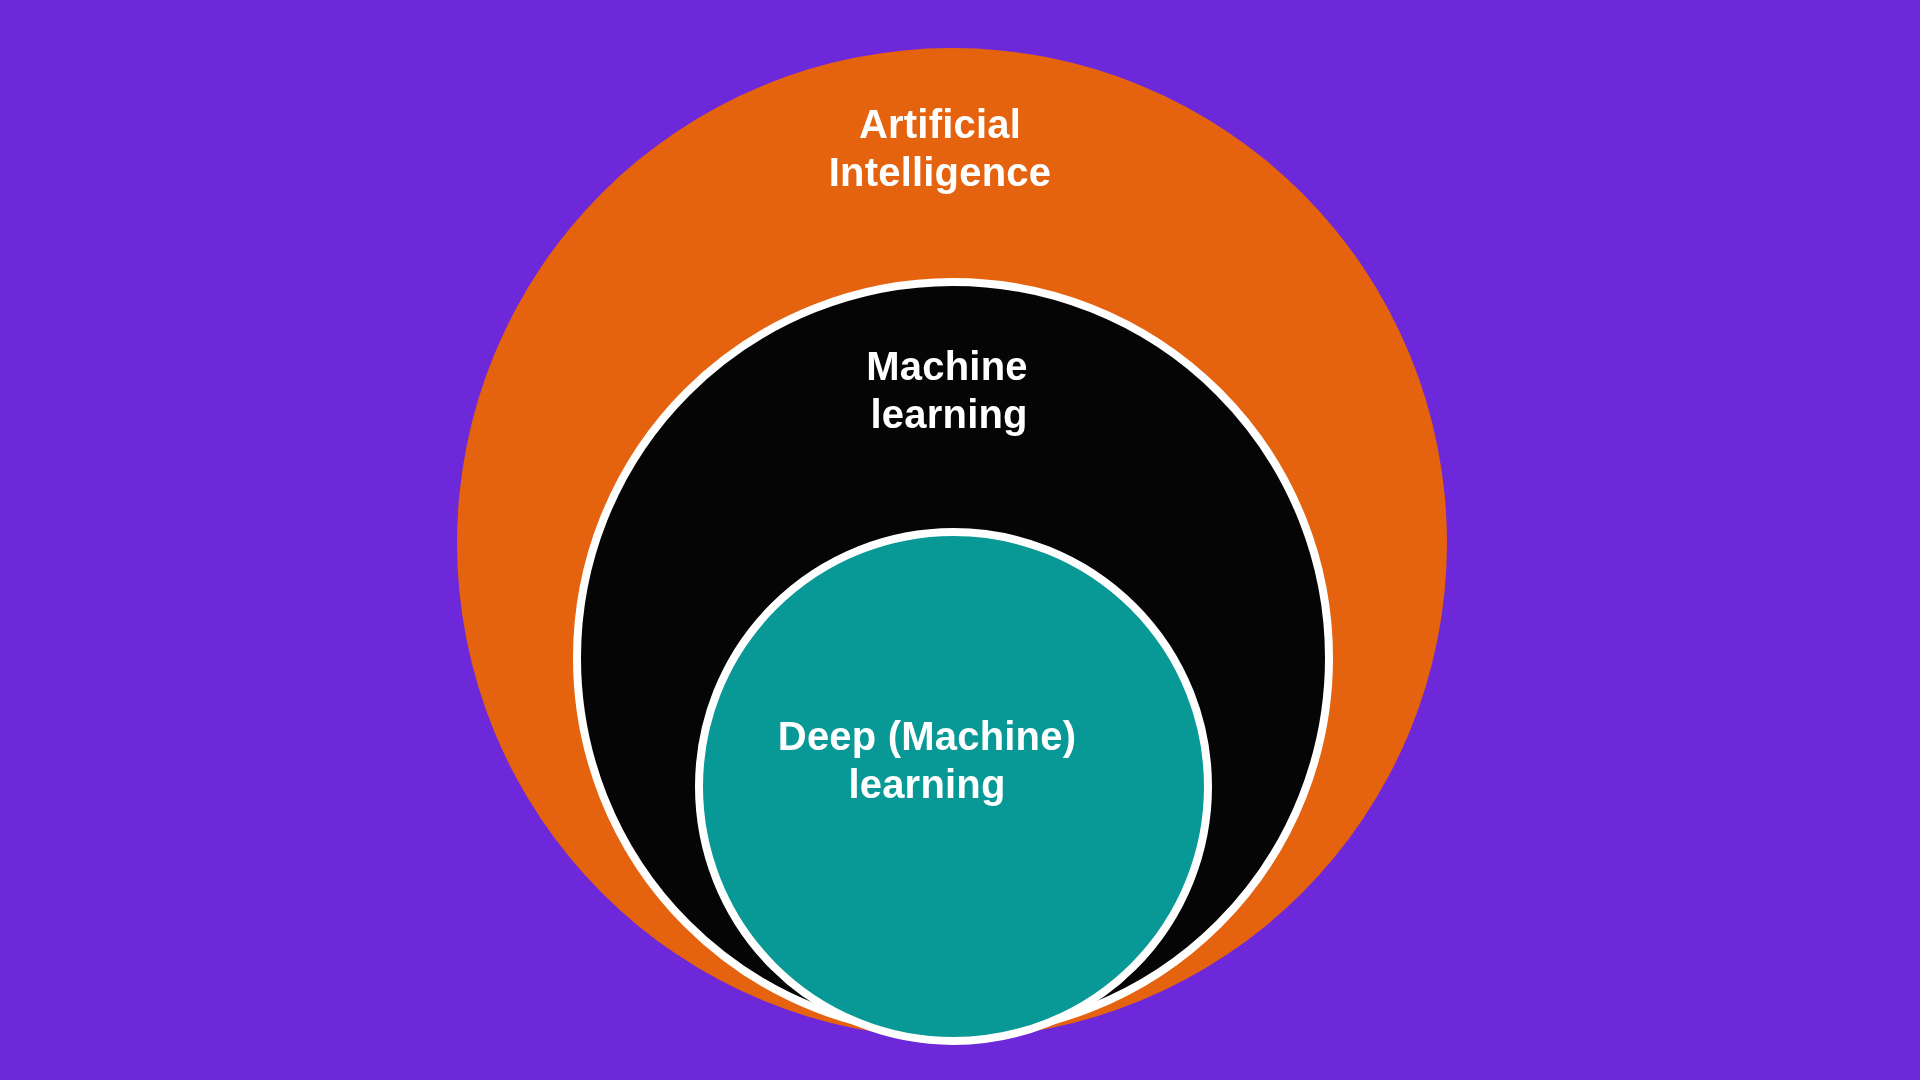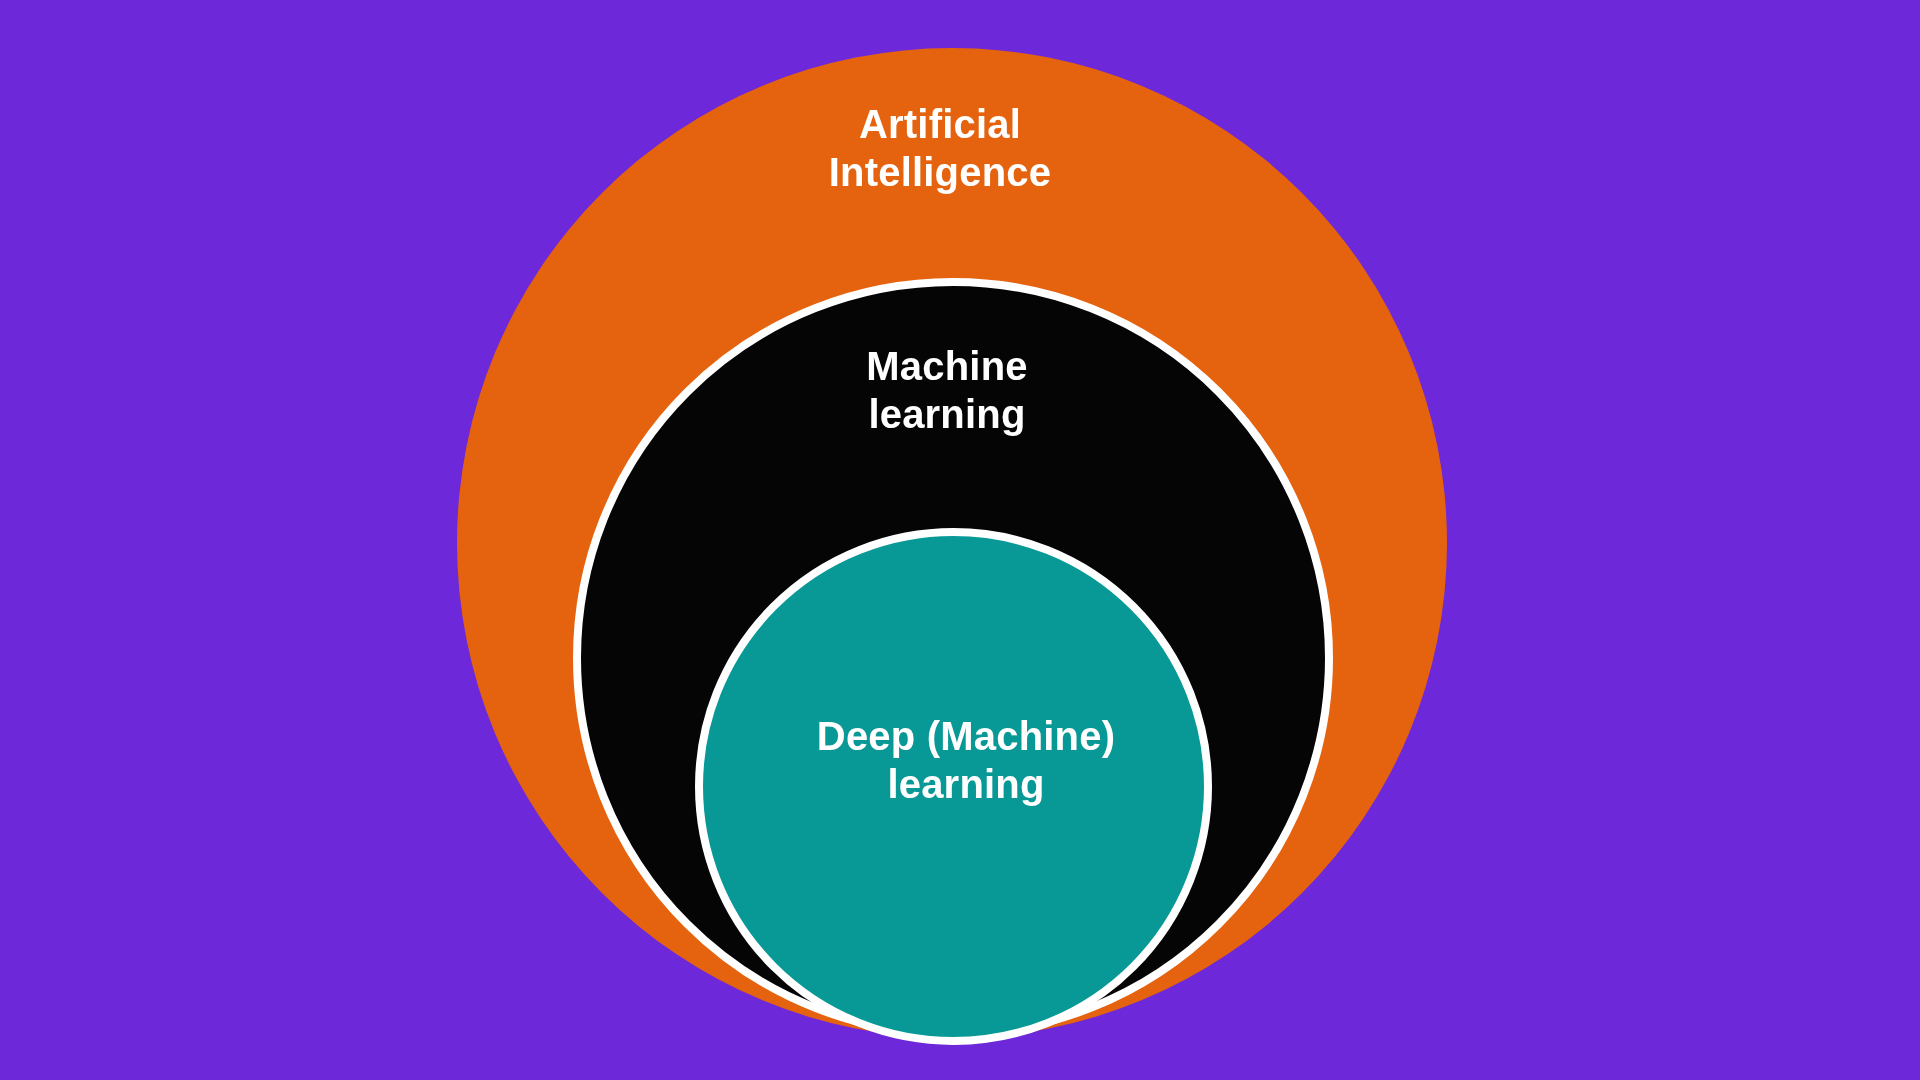--- a/index.html
+++ b/index.html
@@ -51,23 +51,24 @@
     white-space: pre-line;
     letter-spacing: 0.2px;
   }
   .label-ai {
     left: 940px;
     top: 100px;
   }
   .label-ml {
     left: 947px;
     top: 342px;
+    text-align: right;
   }
   .label-dl {
-    left: 966px;
+    left: 927px;
     top: 712px;
   }
 </style>
 </head>
 <body>
 
 <div class="canvas">
 
   <div class="circle circle-ai" style="background: rgb(229, 99, 15);"></div>
 

